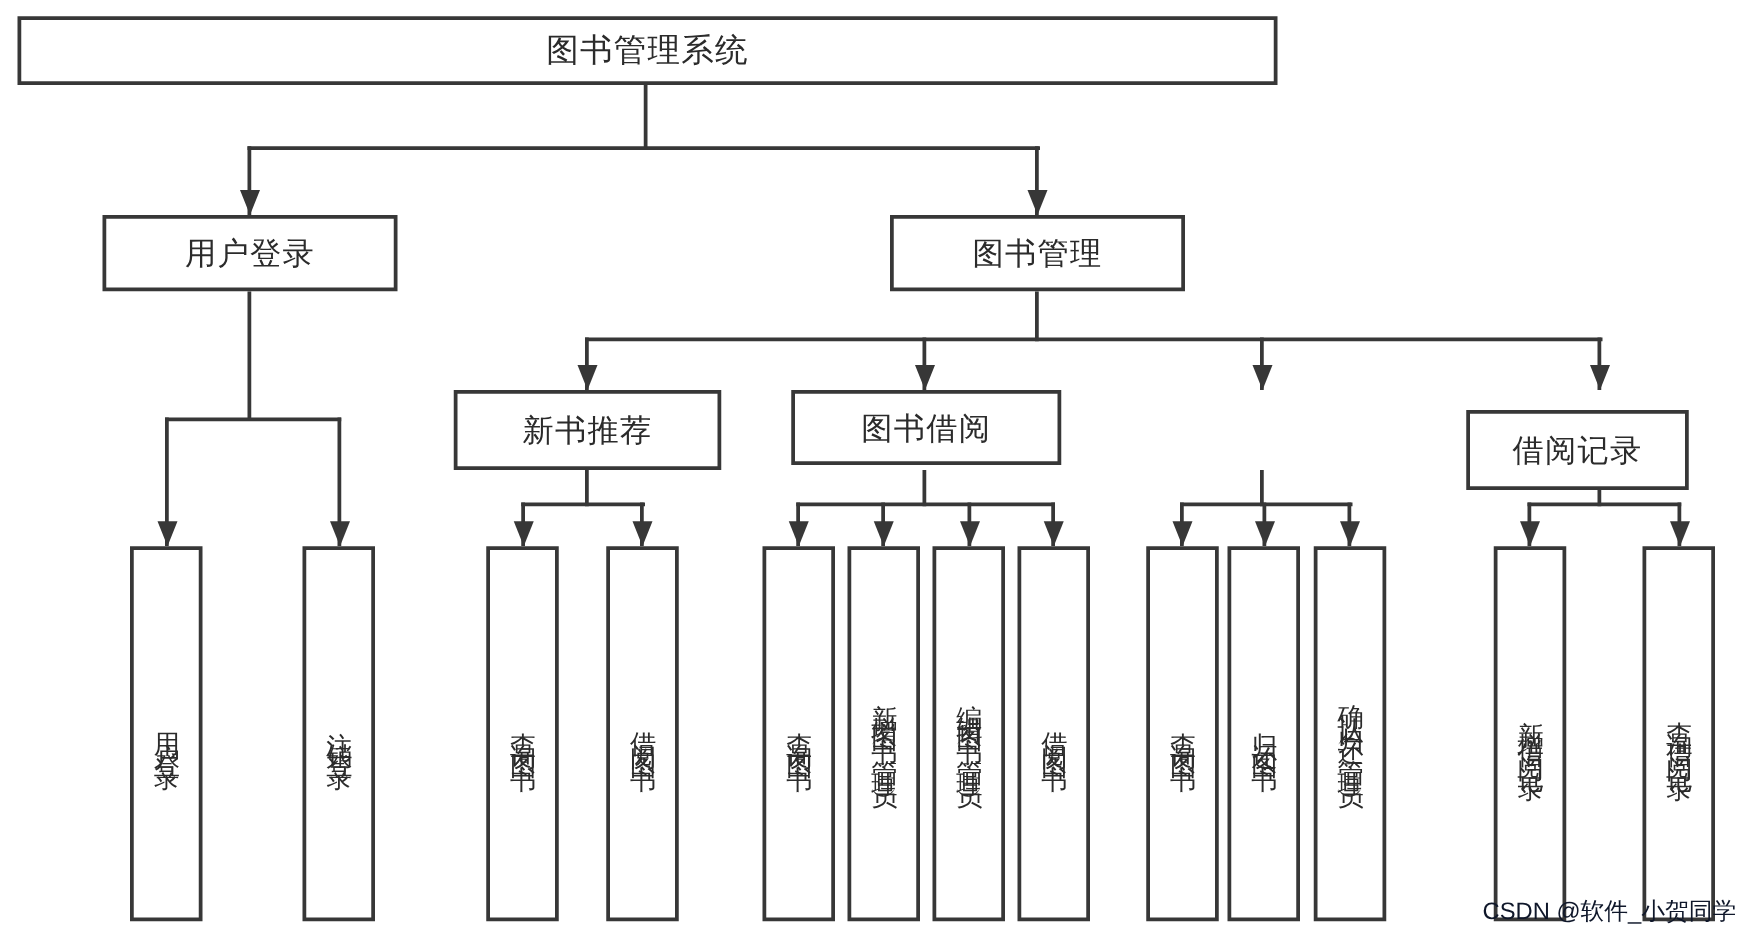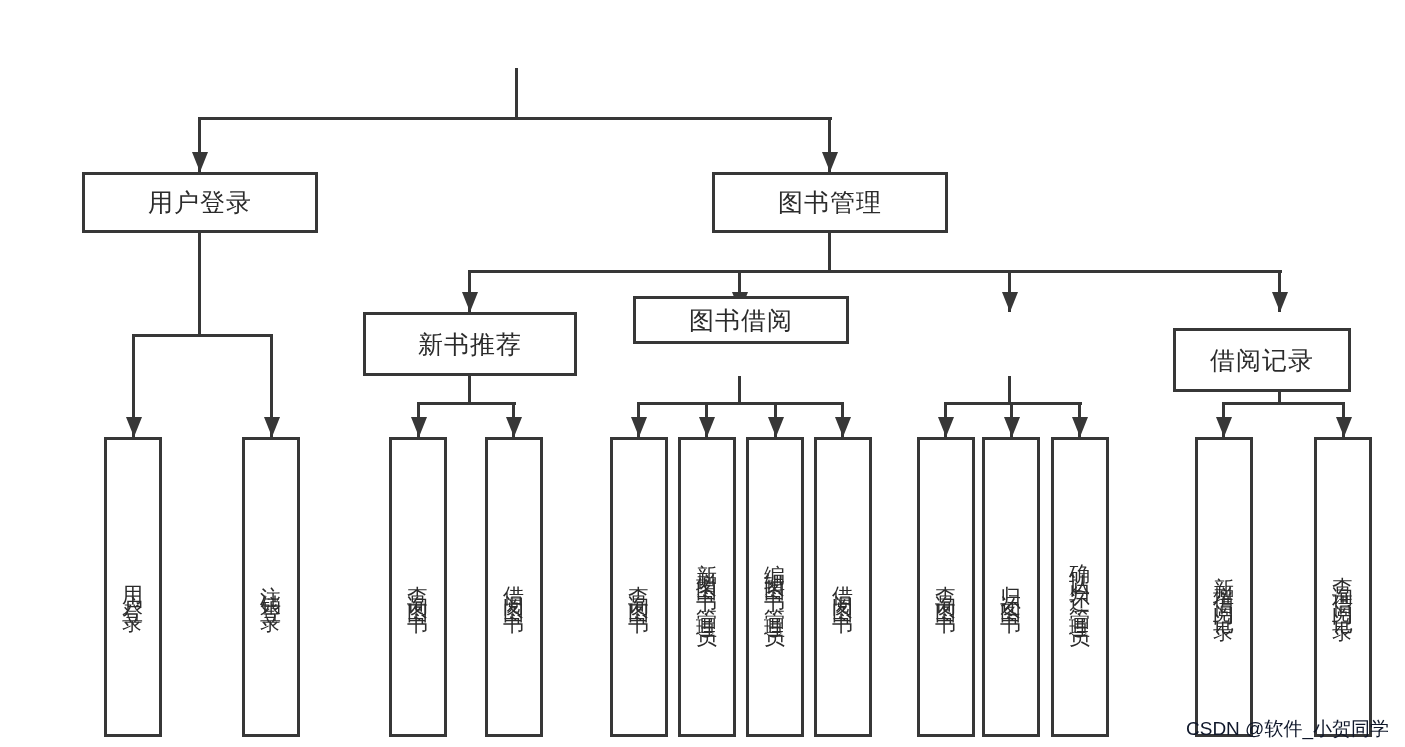--- a/index.html
+++ b/index.html
@@ -123,26 +123,27 @@
   <div class="hline" style="left:944px;top:402px;width:138px"></div>
   <div class="varrow" style="left:944px;top:402px;height:35px"></div>
   <div class="varrow" style="left:1010px;top:402px;height:35px"></div>
   <div class="varrow" style="left:1078px;top:402px;height:35px"></div>
 
   <div class="vline" style="left:1278px;top:376px;height:29px"></div>
   <div class="hline" style="left:1222px;top:402px;width:123px"></div>
   <div class="varrow" style="left:1222px;top:402px;height:35px"></div>
   <div class="varrow" style="left:1342px;top:402px;height:35px"></div>
 
+  <div class="hbox root" style="left:14px;top:13px;width:1008px;height:55px">图书管理系统</div>
 
   <div class="hbox" style="left:82px;top:172px;width:236px;height:61px">用户登录</div>
   <div class="hbox" style="left:363px;top:312px;width:214px;height:64px">新书推荐</div>
 
   <div class="hbox" style="left:712px;top:172px;width:236px;height:61px">图书管理</div>
-  <div class="hbox" style="left:633px;top:296px;width:216px;height:48px">图书借阅</div>
+  <div class="hbox" style="left:633px;top:312px;width:216px;height:60px">图书借阅</div>
   <div class="hbox" style="left:1173px;top:328px;width:178px;height:64px">借阅记录</div>
 
   <div class="vbox" style="left:104px">
     <span class="vlabel">用户登录</span>
   </div>
   <div class="vbox" style="left:242px">
     <span class="vlabel">注销登录</span>
   </div>
 
   <div class="vbox" style="left:389px">

